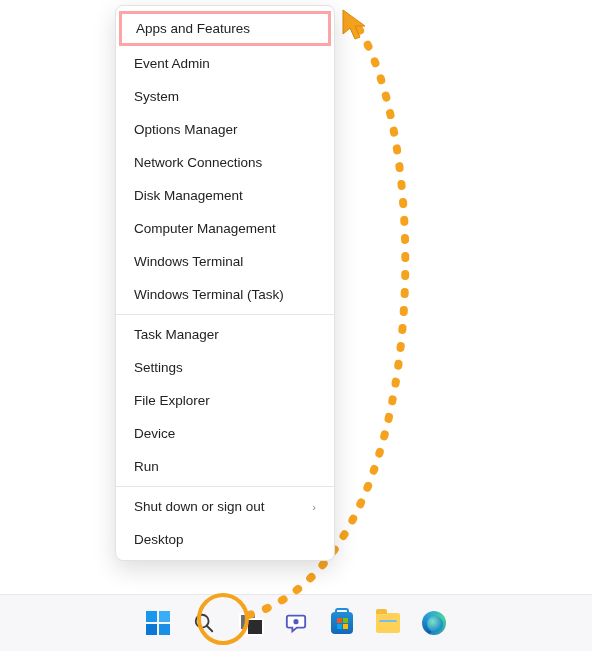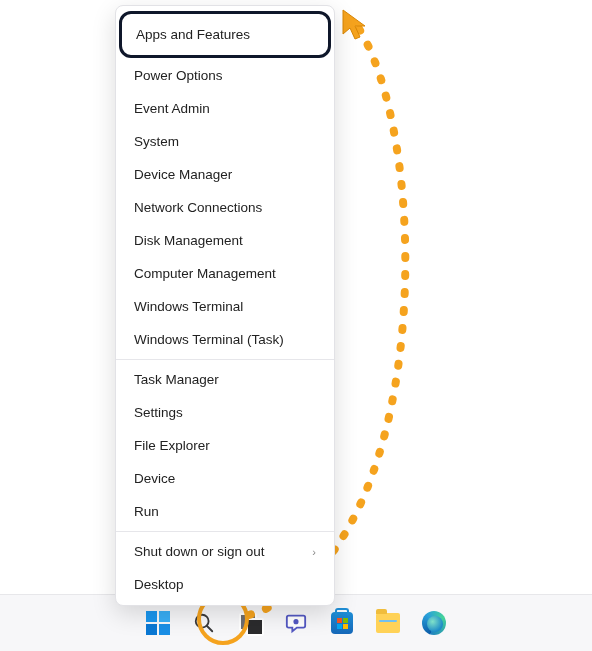--- a/index.html
+++ b/index.html
@@ -2,21 +2,21 @@
 <html><head>
 <meta charset="utf-8">
 <style>
 html,body{margin:0;padding:0;width:592px;height:651px;font-family:"Segoe UI",Arial,sans-serif;background:#fff;overflow:hidden;position:relative}
 .desktop{width:100%;height:100%;position:relative;background:#fff}
 .taskbar{position:absolute;bottom:0;left:0;right:0;height:56px;background:#f7f7f9;border-top:1px solid #e7e7ea;display:flex;align-items:center;justify-content:center;gap:14px}
 .tb-icon{width:32px;height:32px;display:flex;align-items:center;justify-content:center;position:relative;border-radius:6px}
 .start-highlight-ring{position:absolute;bottom:6px;left:197px;width:44px;height:44px;border:4px solid #f5a31e;border-radius:50%;z-index:5;pointer-events:none}
 .context-menu{position:absolute;left:115px;top:5px;width:218px;background:#fff;border:1px solid #e2e2e6;border-radius:8px;box-shadow:0 8px 24px rgba(0,0,0,0.14);padding:4px 0;z-index:10}
 .menu-item{font-size:13.5px;color:#222;padding:9px 18px;cursor:default;display:flex;align-items:center;justify-content:space-between}
-.menu-item.highlighted{border:3px solid #0f172a;border-radius:12px;margin:1px 3px;padding:13px 14px}
+.menu-item.highlighted{border:3px solid #fca5a5;border-radius:0;margin:1px 3px;padding:7px 14px}
 .menu-sep{height:1px;background:#e6e6ea;margin:3px 0}
 .chev{color:#888;font-size:11px;margin-left:auto;padding-left:6px}
 .arrow-annot{position:absolute;left:134px;top:0;width:420px;height:640px;z-index:7;pointer-events:none}
 .cursor-annot{position:absolute;left:340px;top:8px;z-index:9;pointer-events:none}
 
 .win-logo{width:24px;height:24px;display:grid;grid-template-columns:1fr 1fr;grid-template-rows:1fr 1fr;gap:2px}
 .win-logo div{background:#0a78d4}
 .win-logo div:nth-child(1){background:#1996ee}
 .win-logo div:nth-child(2){background:#39aef5}
 .win-logo div:nth-child(3){background:#0a78d4}
@@ -42,30 +42,27 @@
 </head>
 <body>
 
 <div class="desktop">
 
   <div class="context-menu">
     <div class="menu-item highlighted">
         <span>Apps and Features</span>
       </div>
     <div class="menu-item">
-        <span>Power Options</span>
-      </div>
-    <div class="menu-item">
         <span>Event Admin</span>
       </div>
     <div class="menu-item">
         <span>System</span>
       </div>
     <div class="menu-item">
-        <span>Device Manager</span>
+        <span>Options Manager</span>
       </div>
     <div class="menu-item">
         <span>Network Connections</span>
       </div>
     <div class="menu-item">
         <span>Disk Management</span>
       </div>
     <div class="menu-item">
         <span>Computer Management</span>
       </div>

